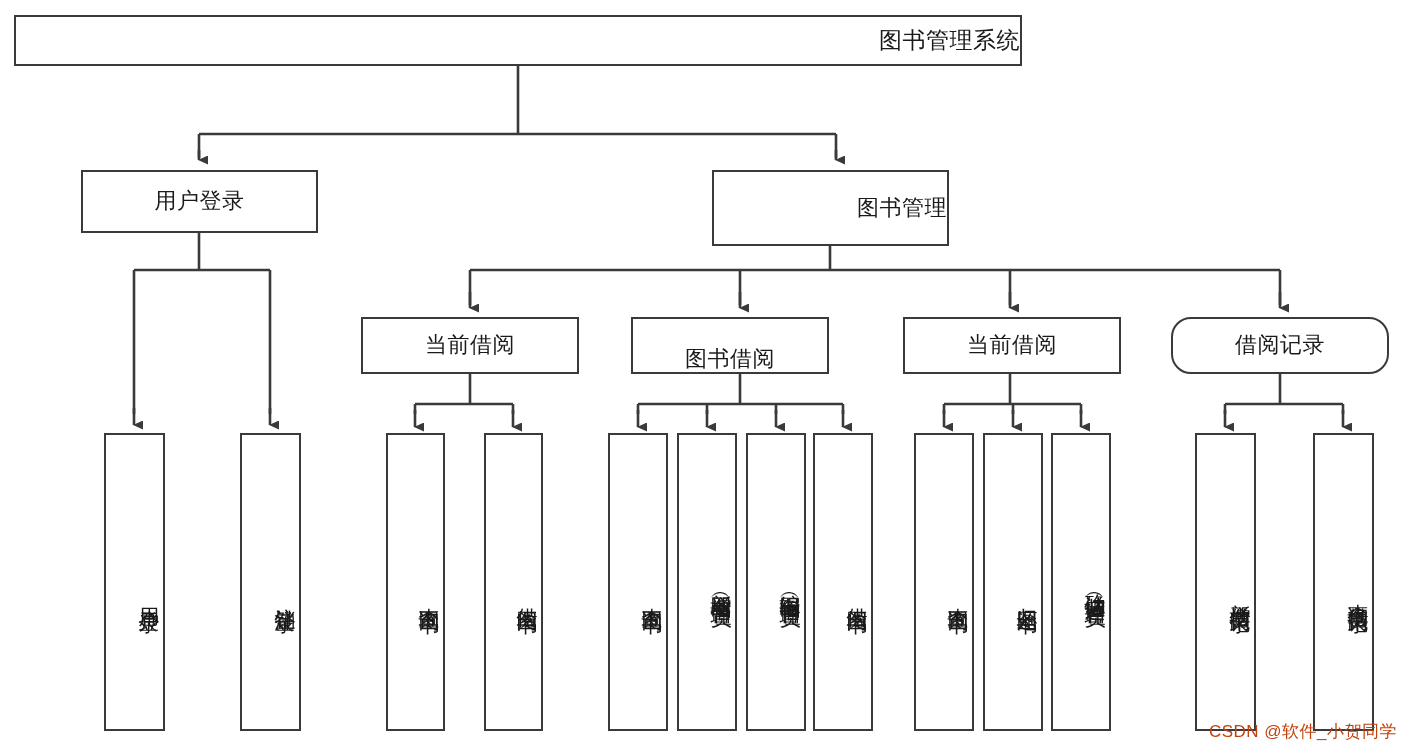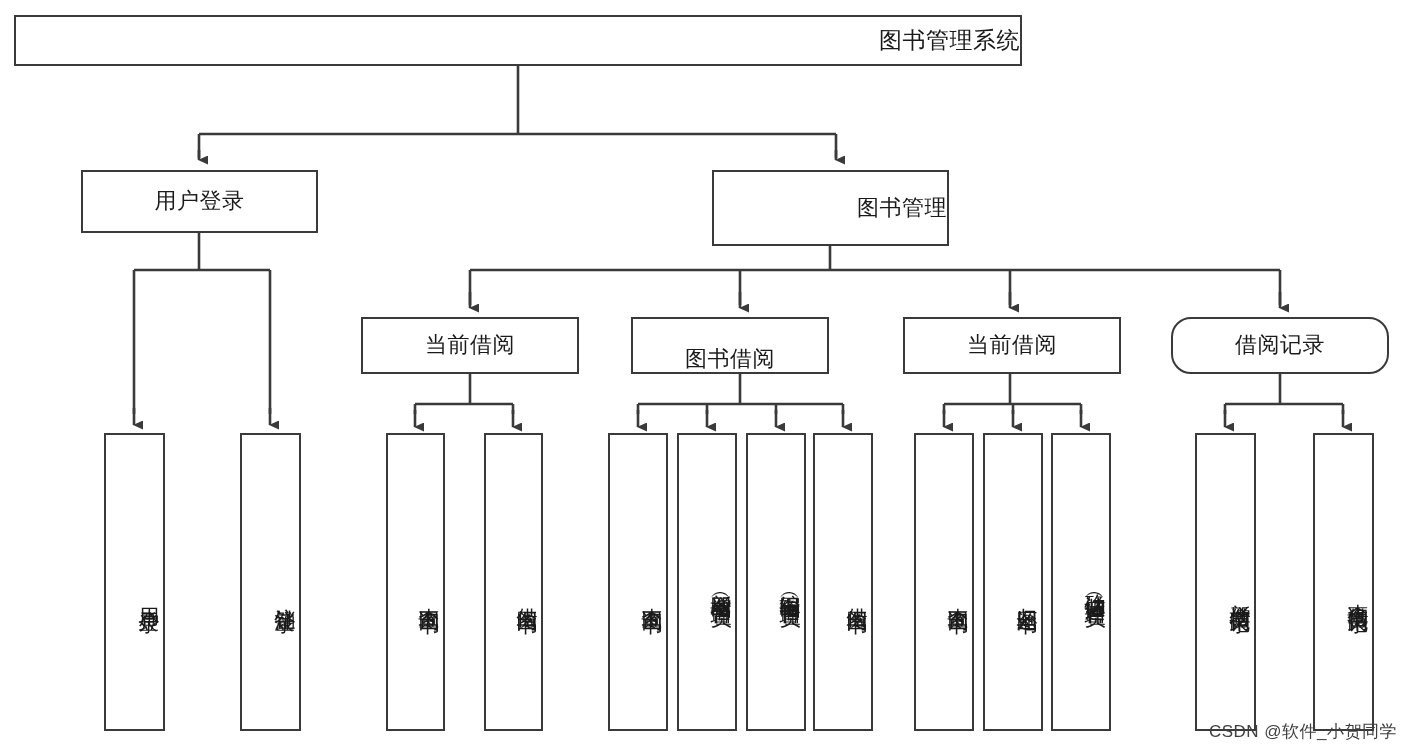--- a/index.html
+++ b/index.html
@@ -57,21 +57,21 @@
   .node.vert .vtext {
     writing-mode: vertical-rl;
     text-orientation: upright;
     white-space: nowrap;
   }
   .watermark {
     position: absolute;
     right: 8px;
     bottom: 4px;
     font-size: 17px;
-    color: #404040;
+    color: #c2410c;
     letter-spacing: 0.5px;
     white-space: nowrap;
   }
 </style>
 </head>
 <body>
 
 <div id="canvas">
 
   <svg class="links" viewBox="0 0 1405 747">

